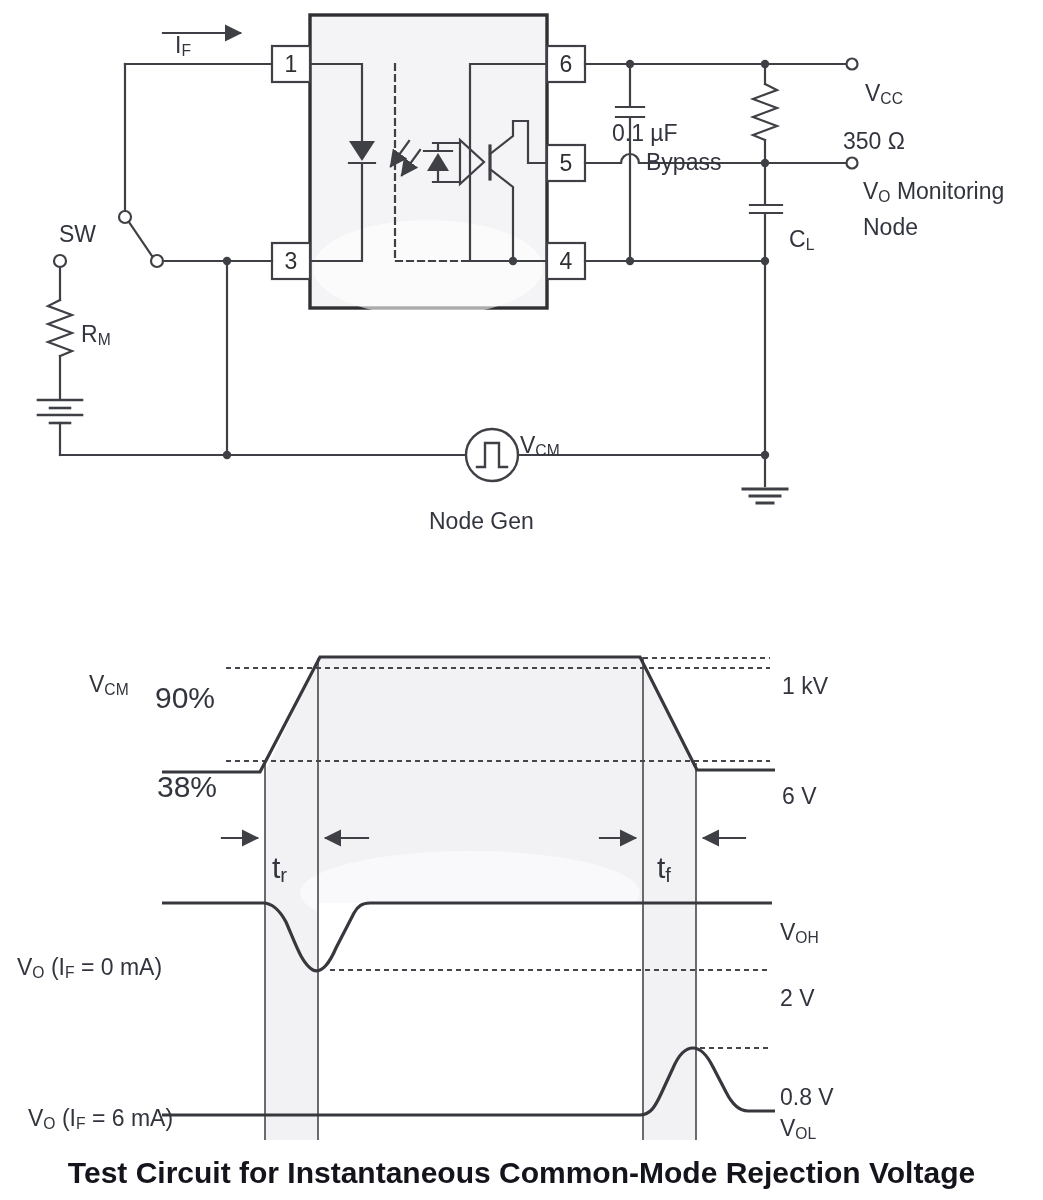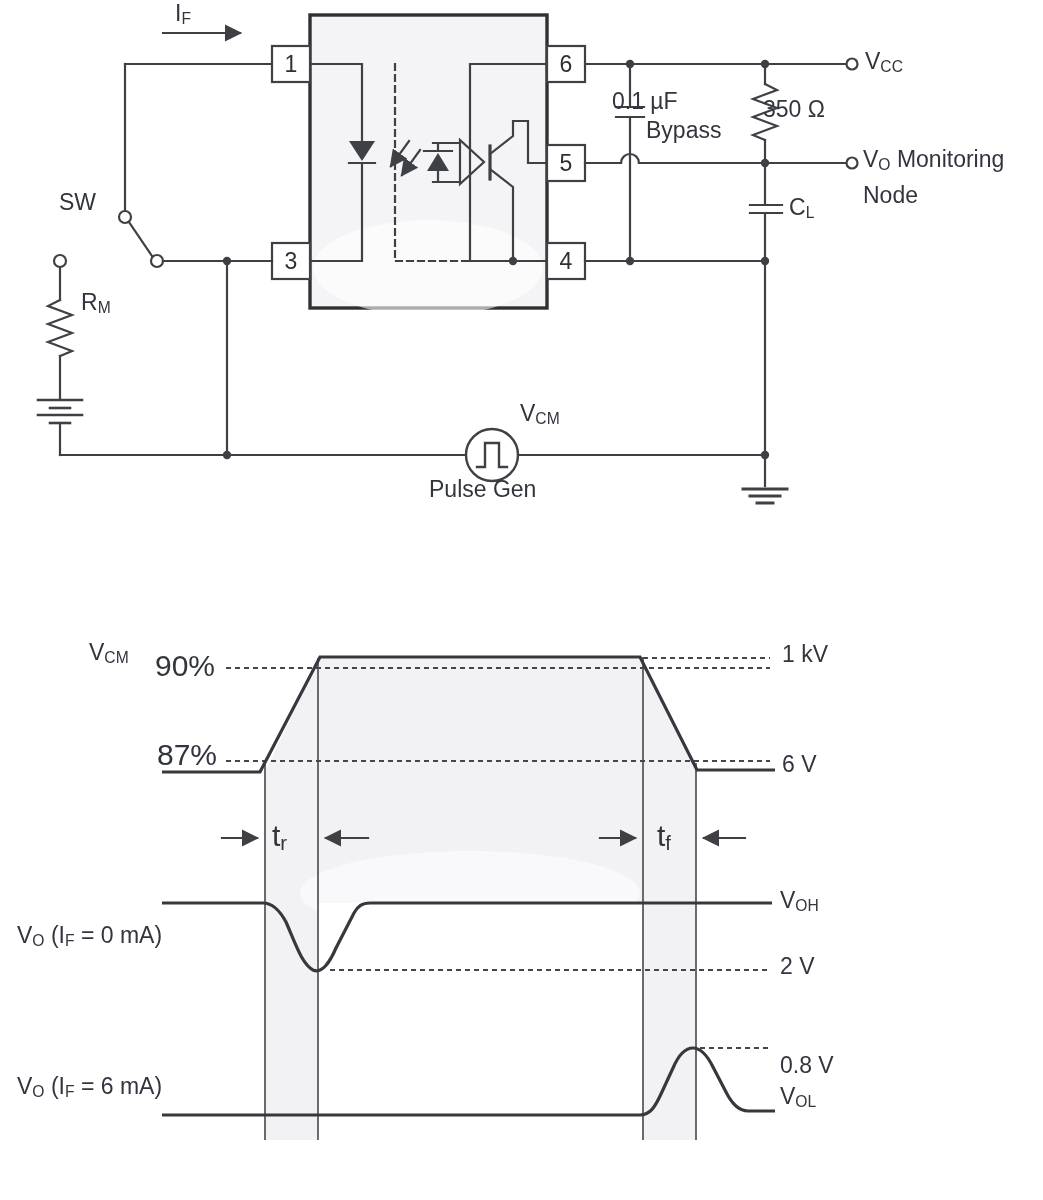--- a/index.html
+++ b/index.html
@@ -1,18 +1,18 @@
 <!DOCTYPE html>
 <html><head>
 <meta charset="utf-8">
 <style>
   html,body{margin:0;padding:0;background:#fff;}
   .page{position:relative;width:1043px;height:1200px;background:#fff;
         font-family:"Liberation Sans",sans-serif;color:#32353e;overflow:hidden;}
-  .lbl{position:absolute;font-size:23px;line-height:1.12;white-space:nowrap;color:#32353e;}
+  .lbl{position:absolute;font-size:23px;line-height:1.12;white-space:nowrap;color:#32353e;margin-top:32px;}
   .lbl .sub{font-size:0.68em;vertical-align:-0.22em;}
   .sm{font-size:30px;}
   .pin{position:absolute;width:38px;height:36px;line-height:36px;text-align:center;
        font-size:23px;color:#2f3034;}
   .caption{position:absolute;left:0;top:1156px;width:100%;text-align:center;
            font-weight:bold;font-size:30px;color:#14141c;}
   svg.art{position:absolute;left:0;top:0;}
   .w{stroke:#3e4045;stroke-width:2.2;fill:none;stroke-linecap:square;}
   .dsh{stroke-dasharray:6,5;}
   .wdash{stroke:#45464c;stroke-width:1.8;fill:none;stroke-dasharray:5,4;}
@@ -194,42 +194,43 @@
         <line class="w" x1="600" y1="838" x2="635" y2="838" marker-end="url(#arr)"></line>
         <line class="w" x1="745" y1="838" x2="704" y2="838" marker-end="url(#arr)"></line>
       </g>
     </g>
   </svg>
 
   <div class="lbl" style="left:175px;top:1px"><span>I</span><span class="sub">F</span></div>
   <div class="lbl" style="left:59px;top:190px">SW</div>
   <div class="lbl" style="left:81px;top:290px"><span>R</span><span class="sub">M</span></div>
   <div class="lbl" style="left:520px;top:401px"><span>V</span><span class="sub">CM</span></div>
-  <div class="lbl" style="left:429px;top:477px">Pulse Gen</div>
+  <div class="lbl" style="left:429px;top:477px">Node Gen</div>
   <div class="lbl" style="left:865px;top:49px"><span>V</span><span class="sub">CC</span></div>
-  <div class="lbl" style="left:763px;top:97px">350 Ω</div>
+  <div class="lbl" style="left:843px;top:97px">350 Ω</div>
   <div class="lbl" style="left:612px;top:89px">0.1 µF</div>
   <div class="lbl" style="left:646px;top:118px">Bypass</div>
   <div class="lbl" style="left:789px;top:195px"><span>C</span><span class="sub">L</span></div>
   <div class="lbl" style="left:863px;top:147px"><span>V</span><span class="sub">O</span><span> Monitoring</span></div>
   <div class="lbl" style="left:863px;top:183px">Node</div>
 
   <div class="pin" style="left:272px;top:46px">1</div>
   <div class="pin" style="left:272px;top:243px">3</div>
   <div class="pin" style="left:547px;top:46px">6</div>
   <div class="pin" style="left:547px;top:145px">5</div>
   <div class="pin" style="left:547px;top:243px">4</div>
 
   <div class="lbl" style="left:89px;top:640px"><span>V</span><span class="sub">CM</span></div>
   <div class="lbl sm" style="left:155px;top:649px">90%</div>
-  <div class="lbl sm" style="left:157px;top:738px">87%</div>
+  <div class="lbl sm" style="left:157px;top:738px">38%</div>
   <div class="lbl" style="left:782px;top:642px">1 kV</div>
   <div class="lbl" style="left:782px;top:752px">6 V</div>
   <div class="lbl sm" style="left:272px;top:819px"><span>t</span><span class="sub">r</span></div>
   <div class="lbl sm" style="left:657px;top:819px"><span>t</span><span class="sub">f</span></div>
   <div class="lbl" style="left:780px;top:888px"><span>V</span><span class="sub">OH</span></div>
   <div class="lbl" style="left:780px;top:954px">2 V</div>
   <div class="lbl" style="left:17px;top:923px"><span>V</span><span class="sub">O</span><span> (I</span><span class="sub">F</span><span> = 0 mA)</span></div>
   <div class="lbl" style="left:780px;top:1053px">0.8 V</div>
   <div class="lbl" style="left:780px;top:1084px"><span>V</span><span class="sub">OL</span></div>
-  <div class="lbl" style="left:17px;top:1074px"><span>V</span><span class="sub">O</span><span> (I</span><span class="sub">F</span><span> = 6 mA)</span></div>
-
+  <div class="lbl" style="left:28px;top:1074px"><span>V</span><span class="sub">O</span><span> (I</span><span class="sub">F</span><span> = 6 mA)</span></div>
+
+  <div class="caption">Test Circuit for Instantaneous Common-Mode Rejection Voltage</div>
 </div>
 
 </body></html>

